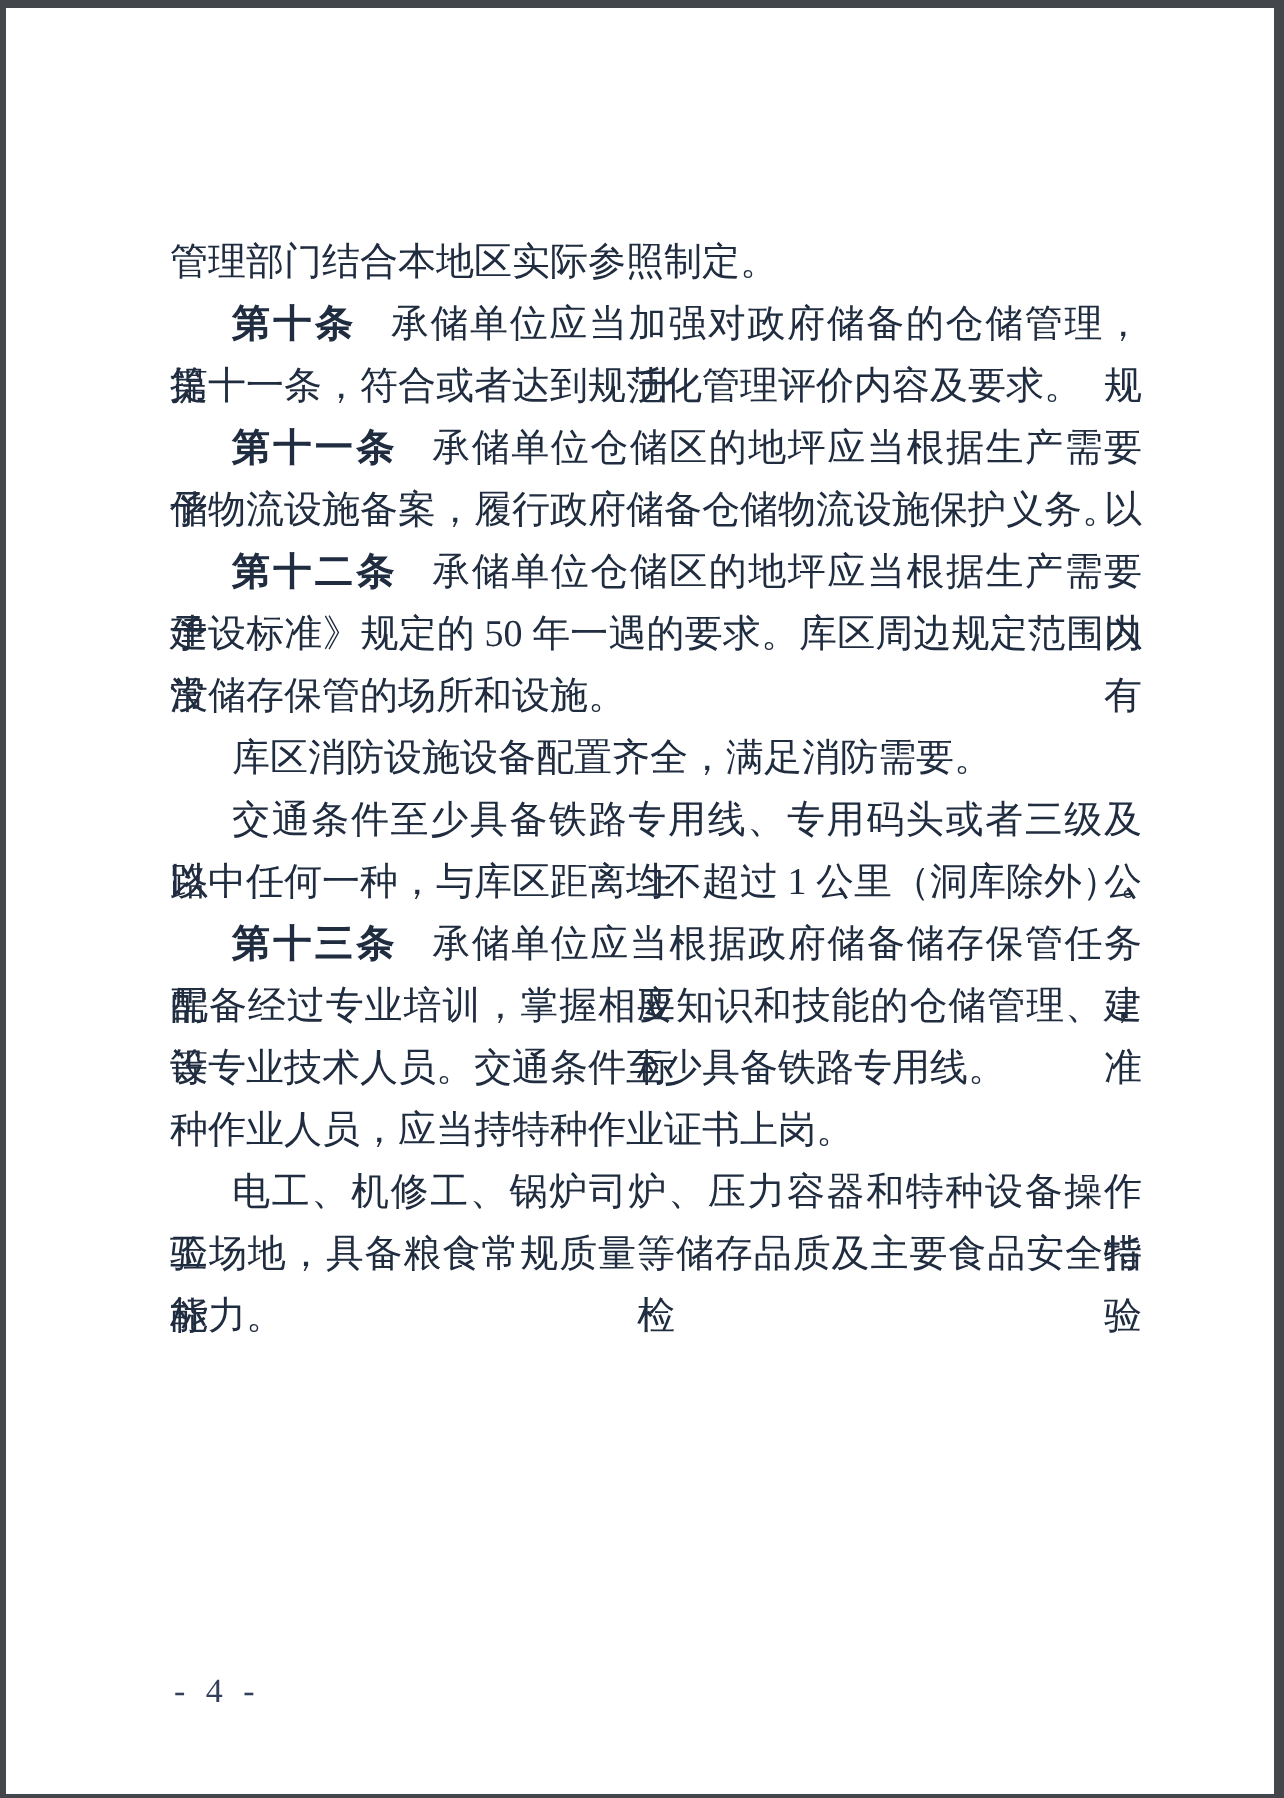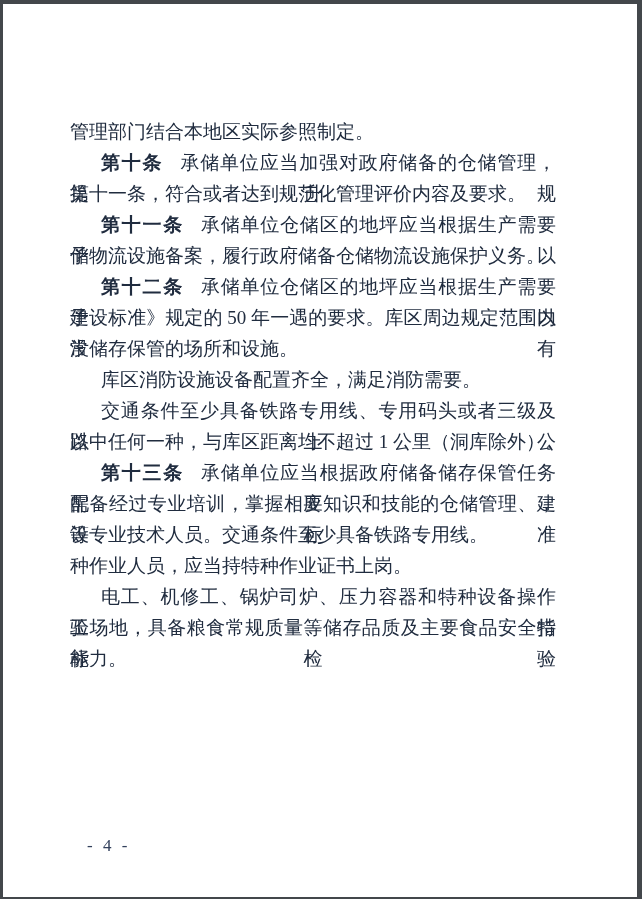--- a/index.html
+++ b/index.html
@@ -16,21 +16,21 @@
     border-top: 4px solid var(--border-color, #43474b);
     border-left: 3px solid var(--border-color, #43474b);
     border-right: 5px solid var(--border-color, #43474b);
     border-bottom: 2px solid var(--border-color, #43474b);
     font-family: "Liberation Serif", "DejaVu Serif", serif;
     color: var(--text-color, #202c3f);
     overflow: hidden;
   }
   .doc-body {
     position: absolute;
-    left: 67px;
+    left: 82px;
     top: 112px;
     width: 486px;
   }
   .line {
     height: 31px;
     line-height: 31px;
     font-size: 19px;
     white-space: nowrap;
     text-align: left;
   }

